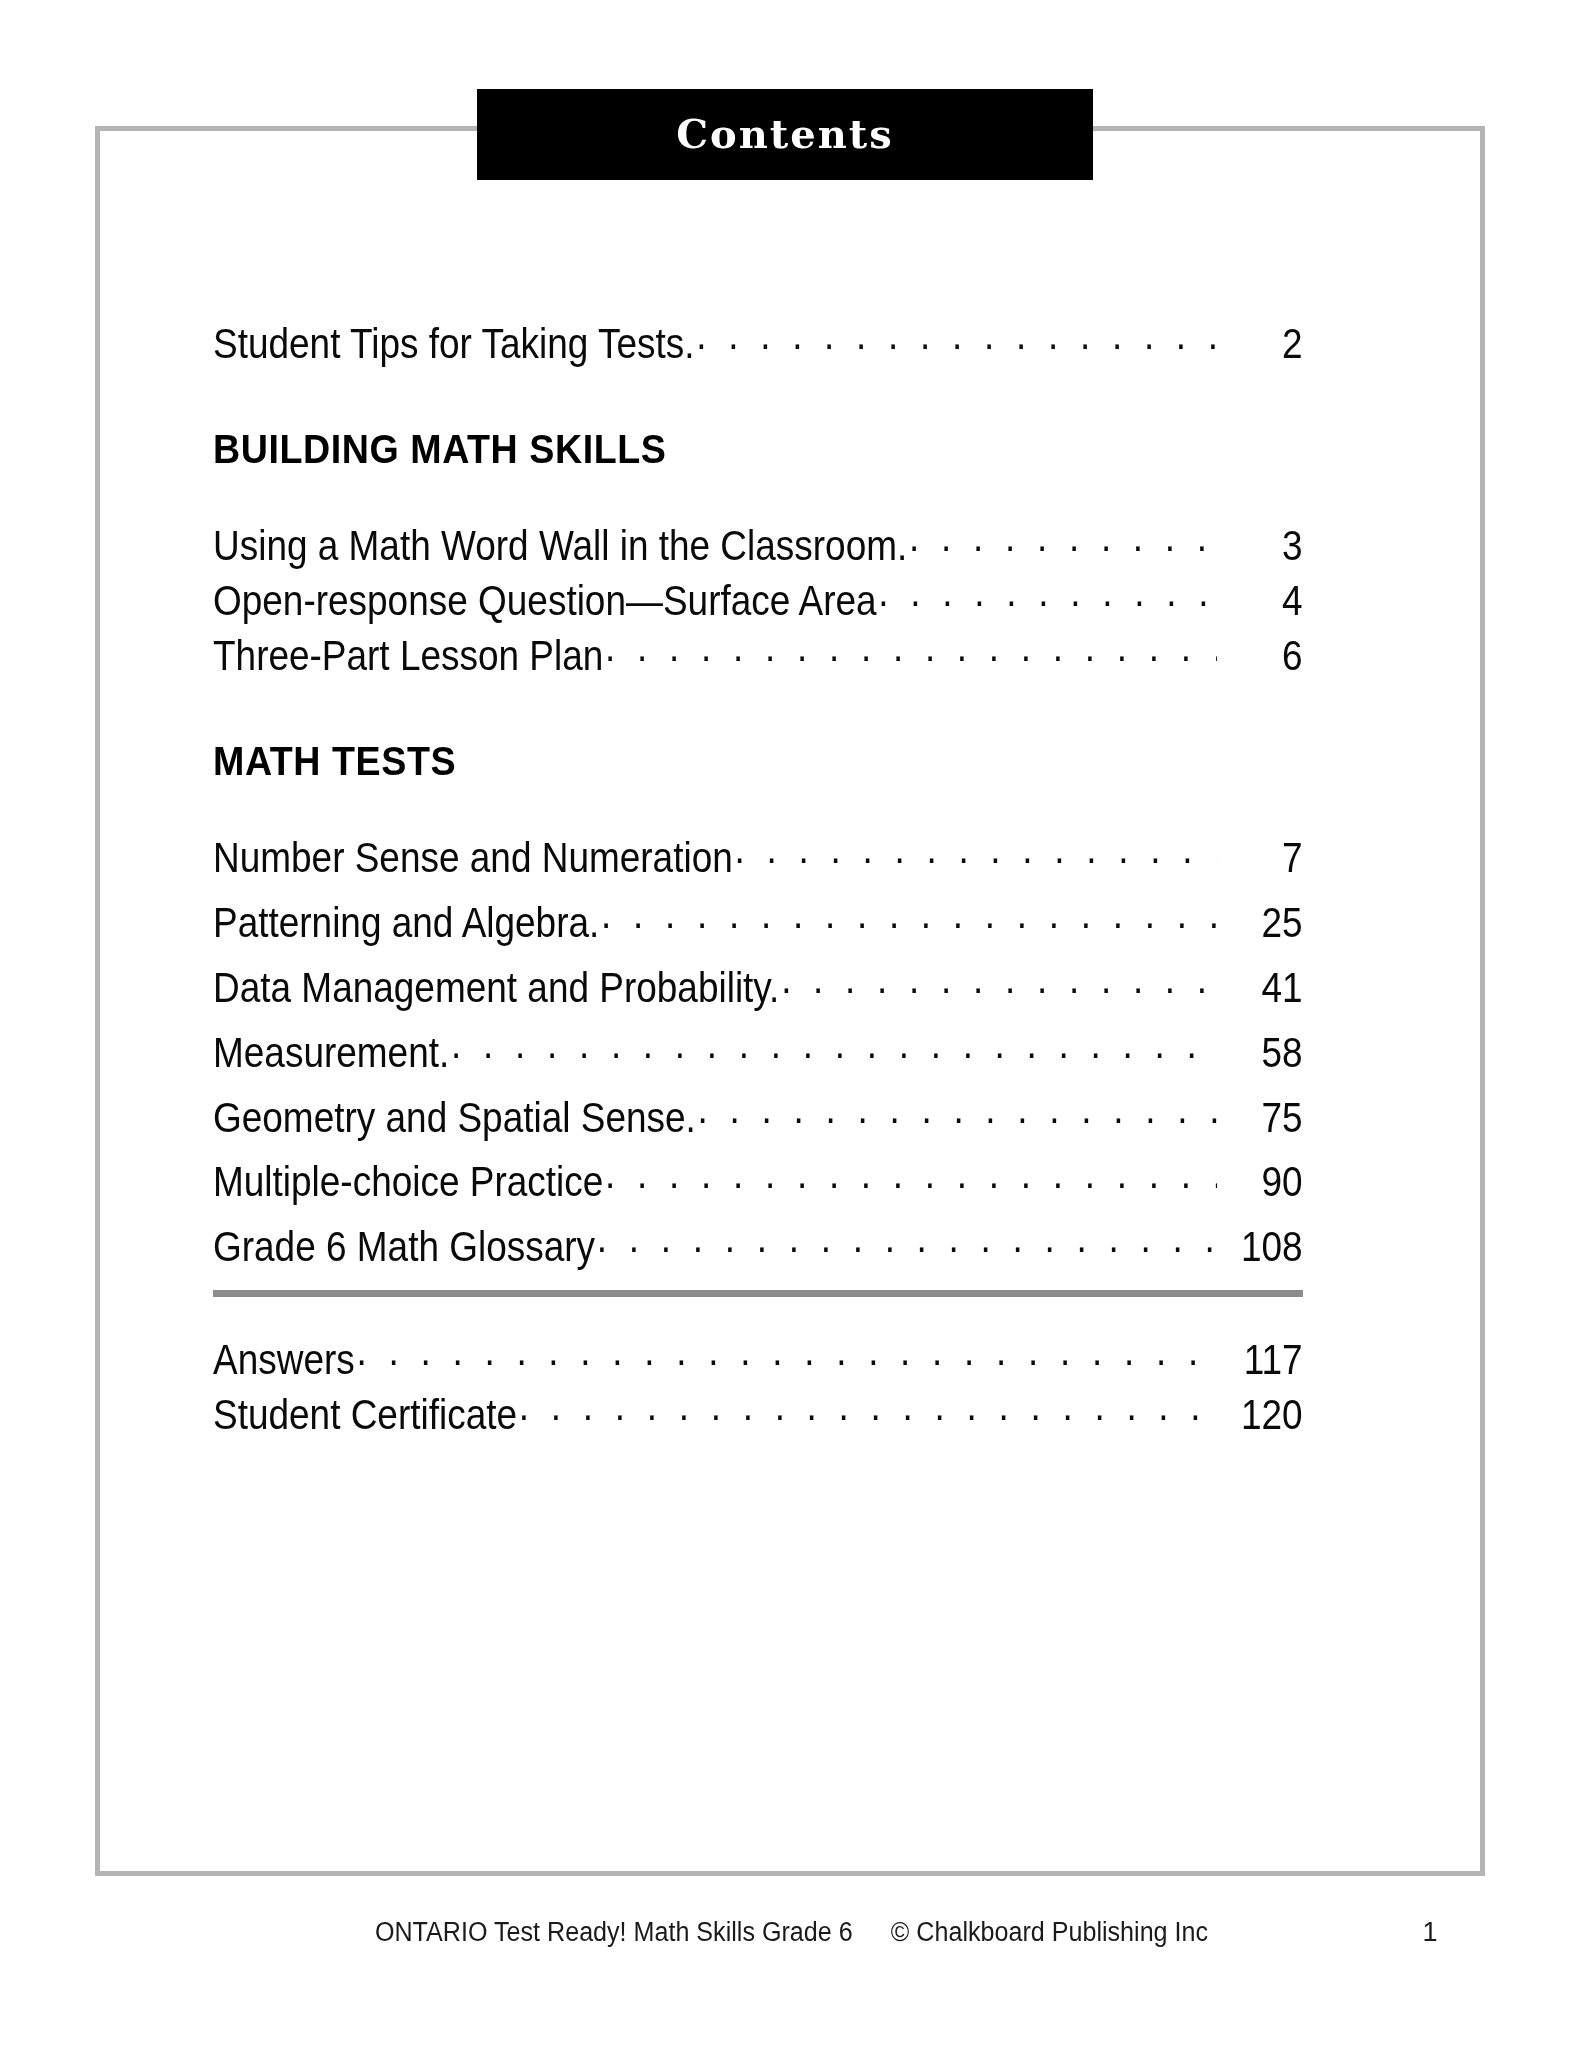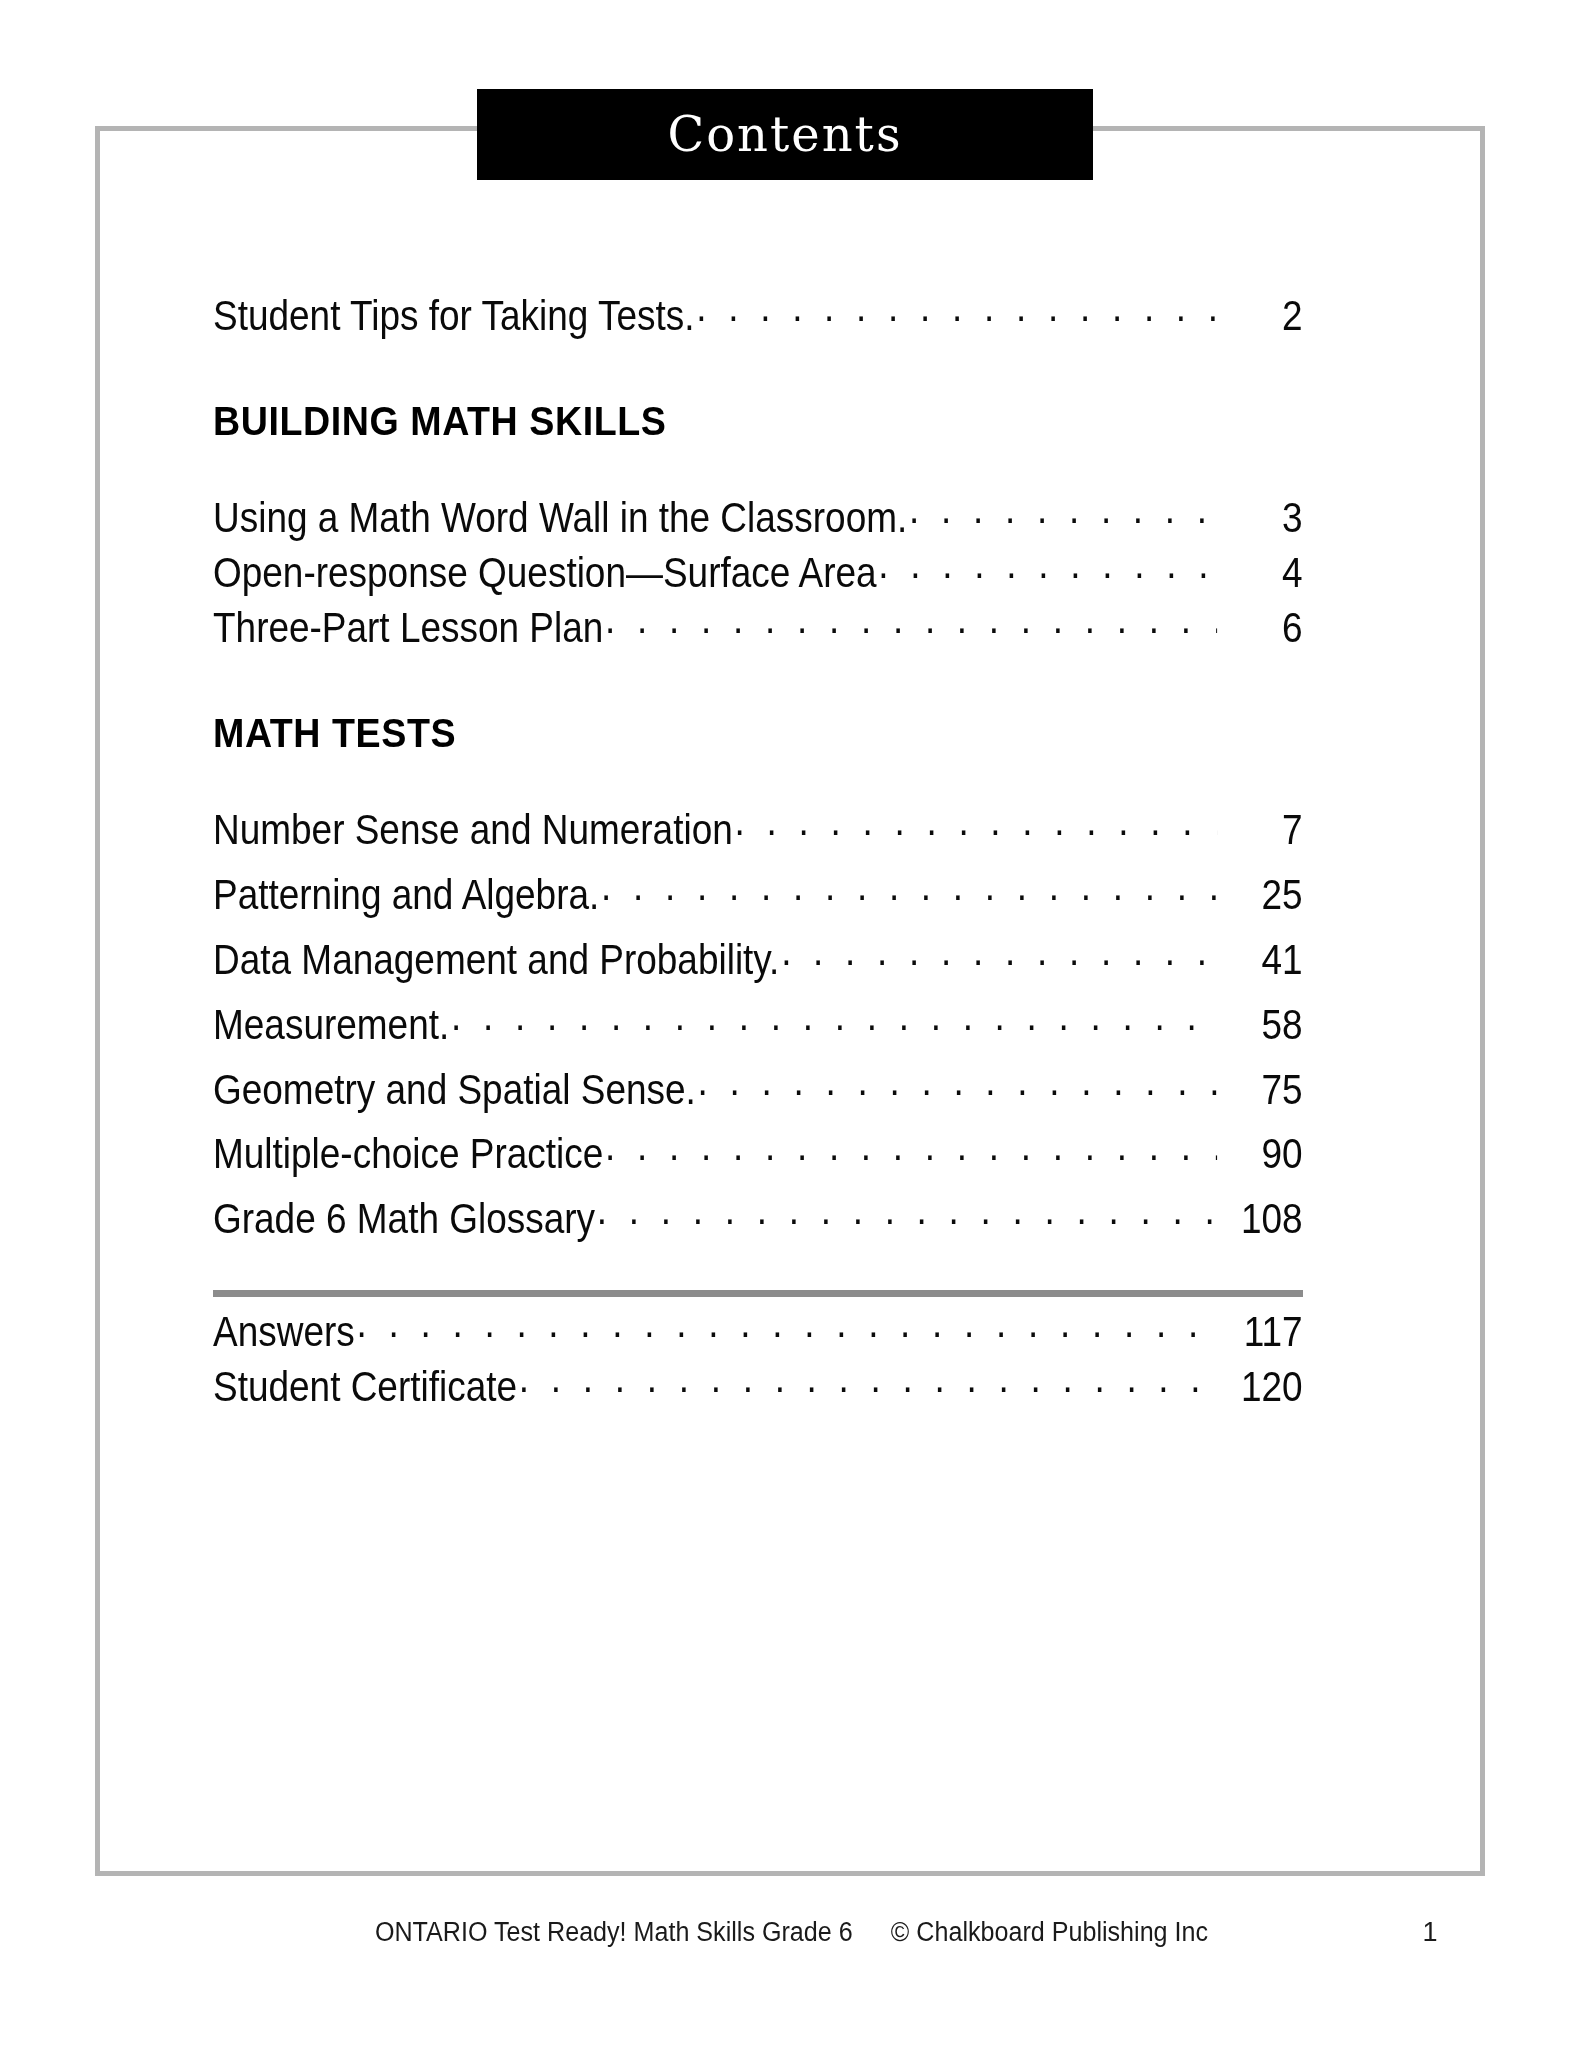--- a/index.html
+++ b/index.html
@@ -36,32 +36,32 @@
     height: 91px;
     background: #000000;
     display: flex;
     align-items: center;
     justify-content: center;
     z-index: 5;
   }
   #title-banner .title-text {
     color: #ffffff;
     font-family: "DejaVu Serif", serif;
-    font-weight: normal;
-    font-size: 48px;
+    font-weight: bold;
+    font-size: 40px;
     letter-spacing: 2px;
     line-height: 1;
     transform: translateY(-1px);
   }
 
   
   #toc {
     position: absolute;
     left: 213px;
-    top: 288px;
+    top: 316px;
     width: 1090px;
   }
 
   .toc-entry {
     display: flex;
     align-items: baseline;
     font-size: 42px;
     line-height: 1.07;
     color: #0a0a0a;
     font-family: "Liberation Sans", sans-serif;

